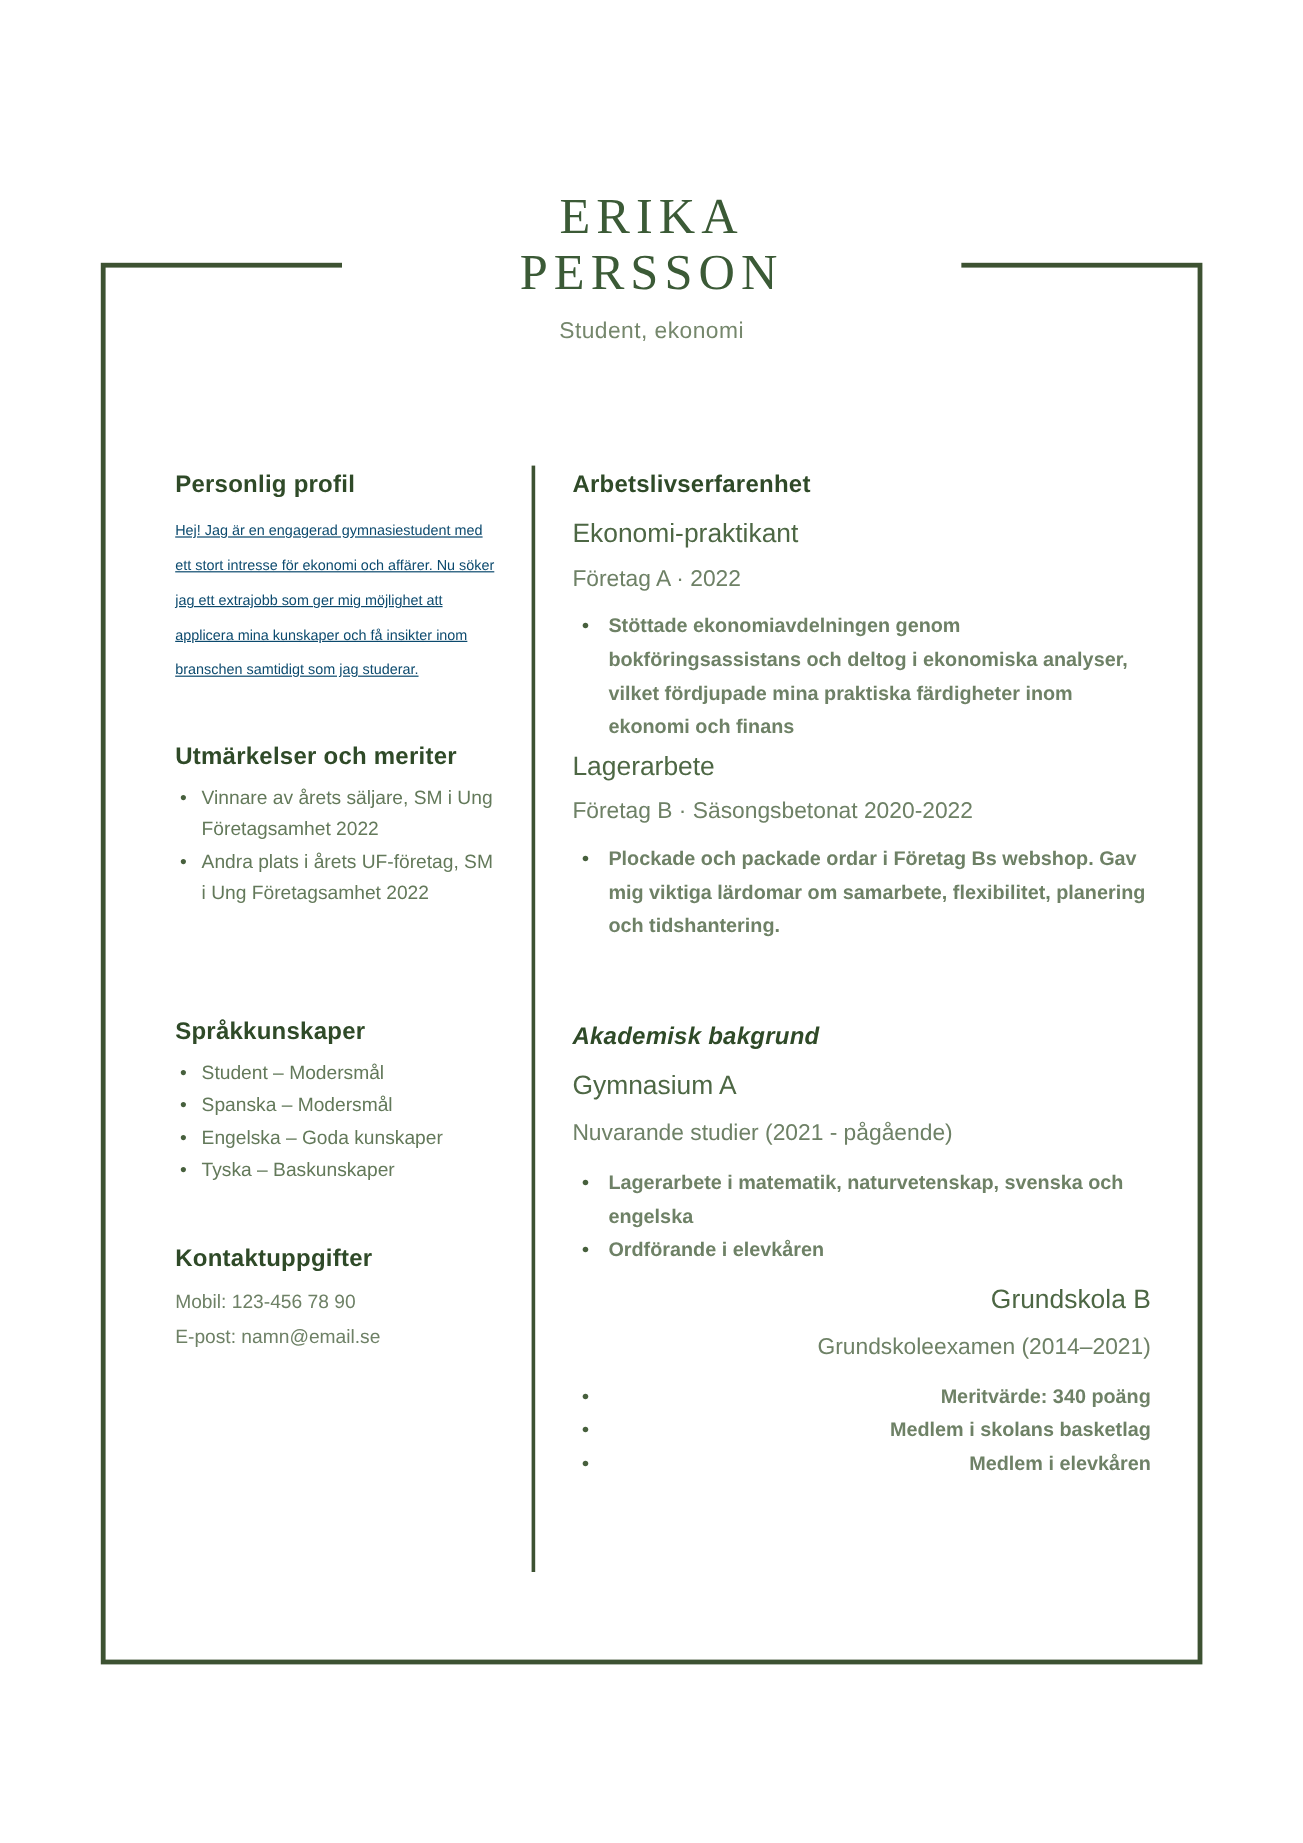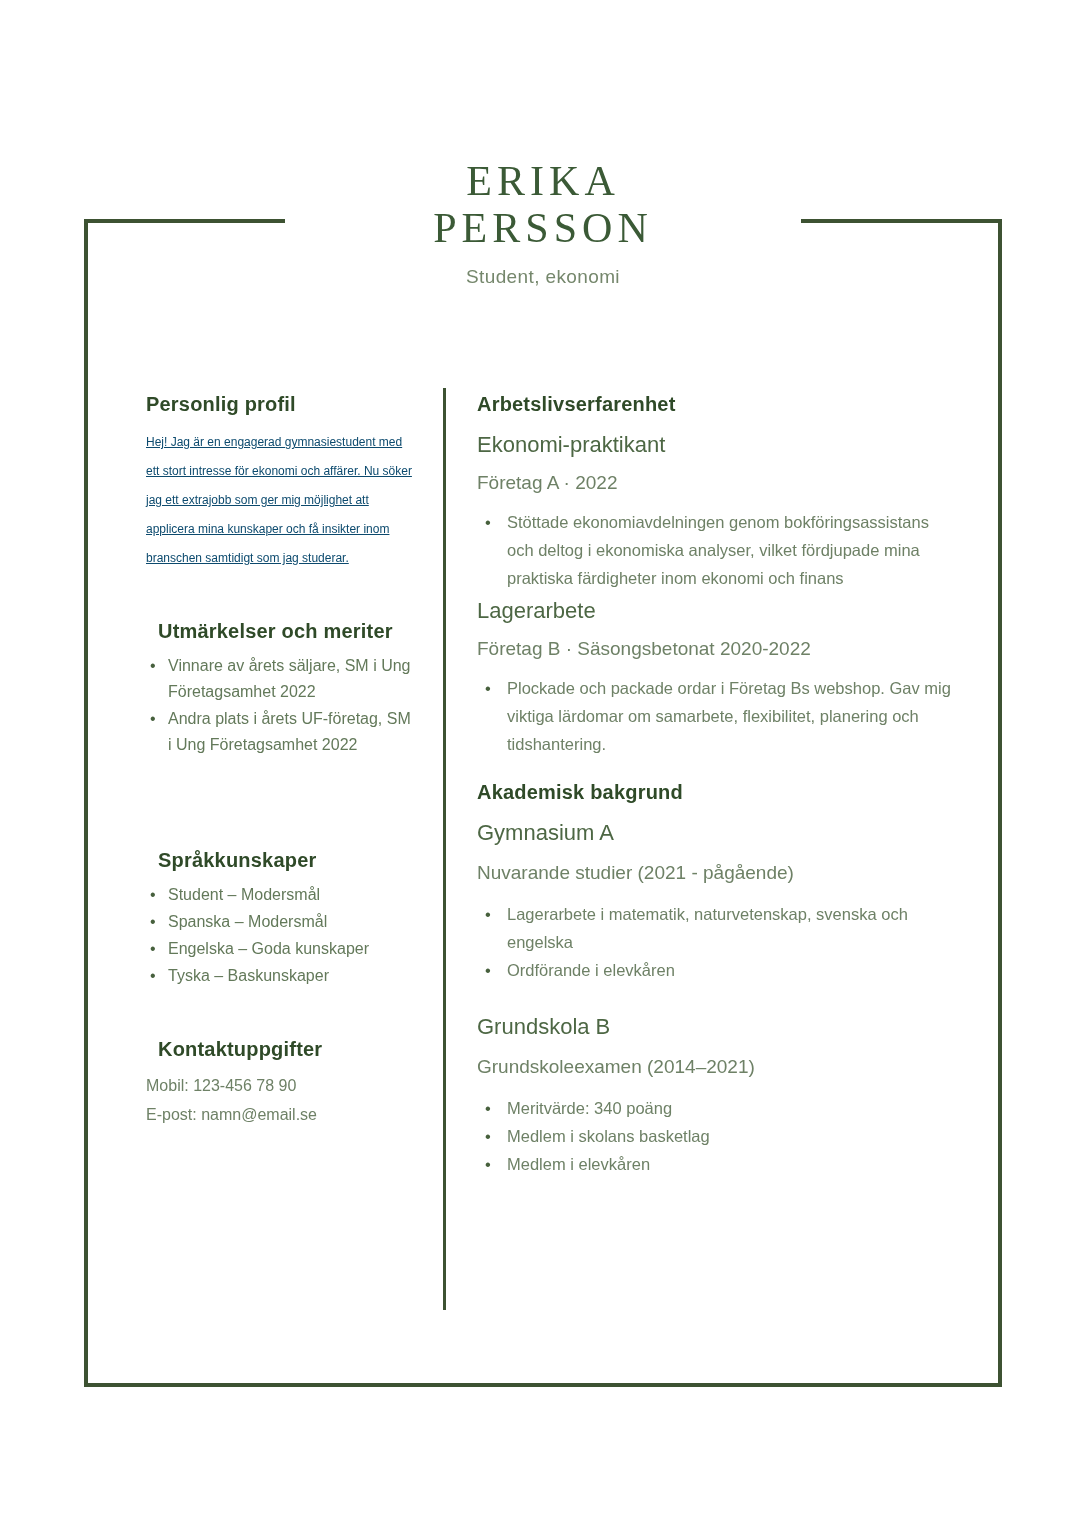--- a/index.html
+++ b/index.html
@@ -50,35 +50,35 @@
   }
   .body-text { font-size:12px; line-height:29px; color:#0c4a6e;text-decoration:underline; }
 
   ul { list-style:none; }
   ul.bullets li { position:relative; padding-left:22px; }
   ul.bullets li::before {
     content:"\2022"; position:absolute; left:4px; top:0; color:#47603d;
   }
   .left-list  { font-size:16px; line-height:26px; color:#63795a; }
   .left-list li { margin-bottom:1px; }
-  .right-list { font-size:16.5px; line-height:28px; color:#6e8166; }
+  .right-list { font-size:16.5px; line-height:28px; color:#6e8166;font-weight:bold; }
   .right-list li { padding-left:30px !important; }
   .right-list li::before { left:8px !important; }
 
   .job-title  { font-size:22px; font-weight:400; color:#4d6744; line-height:30px; }
   .job-meta   { font-size:19px; font-weight:400; color:#6e8166; line-height:26px; }
 
   .contact-line { font-size:16px; line-height:29px; color:#6e8166; }
 
   
   .mb10 { margin-bottom:10px; }  .mb12 { margin-bottom:12px; }
-  .mb14 { margin-bottom:14px; }  .mb8  { margin-bottom:8px;margin-left:12px;  }
+  .mb14 { margin-bottom:14px; }  .mb8  { margin-bottom:8px;  }
   .mt44 { margin-top:44px; }     .mt88 { margin-top:88px; }
-  .mt48 { margin-top:20px; }     .mt46 { margin-top:46px; }
-  .mt28 { margin-top:28px; }     .mt18 { margin-top:4px; }
+  .mt48 { margin-top:64px;font-style:italic; }     .mt46 { margin-top:46px; }
+  .mt28 { margin-top:12px;text-align:right; }     .mt18 { margin-top:4px; }
 </style>
 </head>
 <body>
 
 <div class="frame"></div>
 <div class="frame-gap"></div>
 <div class="divider"></div>
 
 <div class="header">
   <div class="name">

